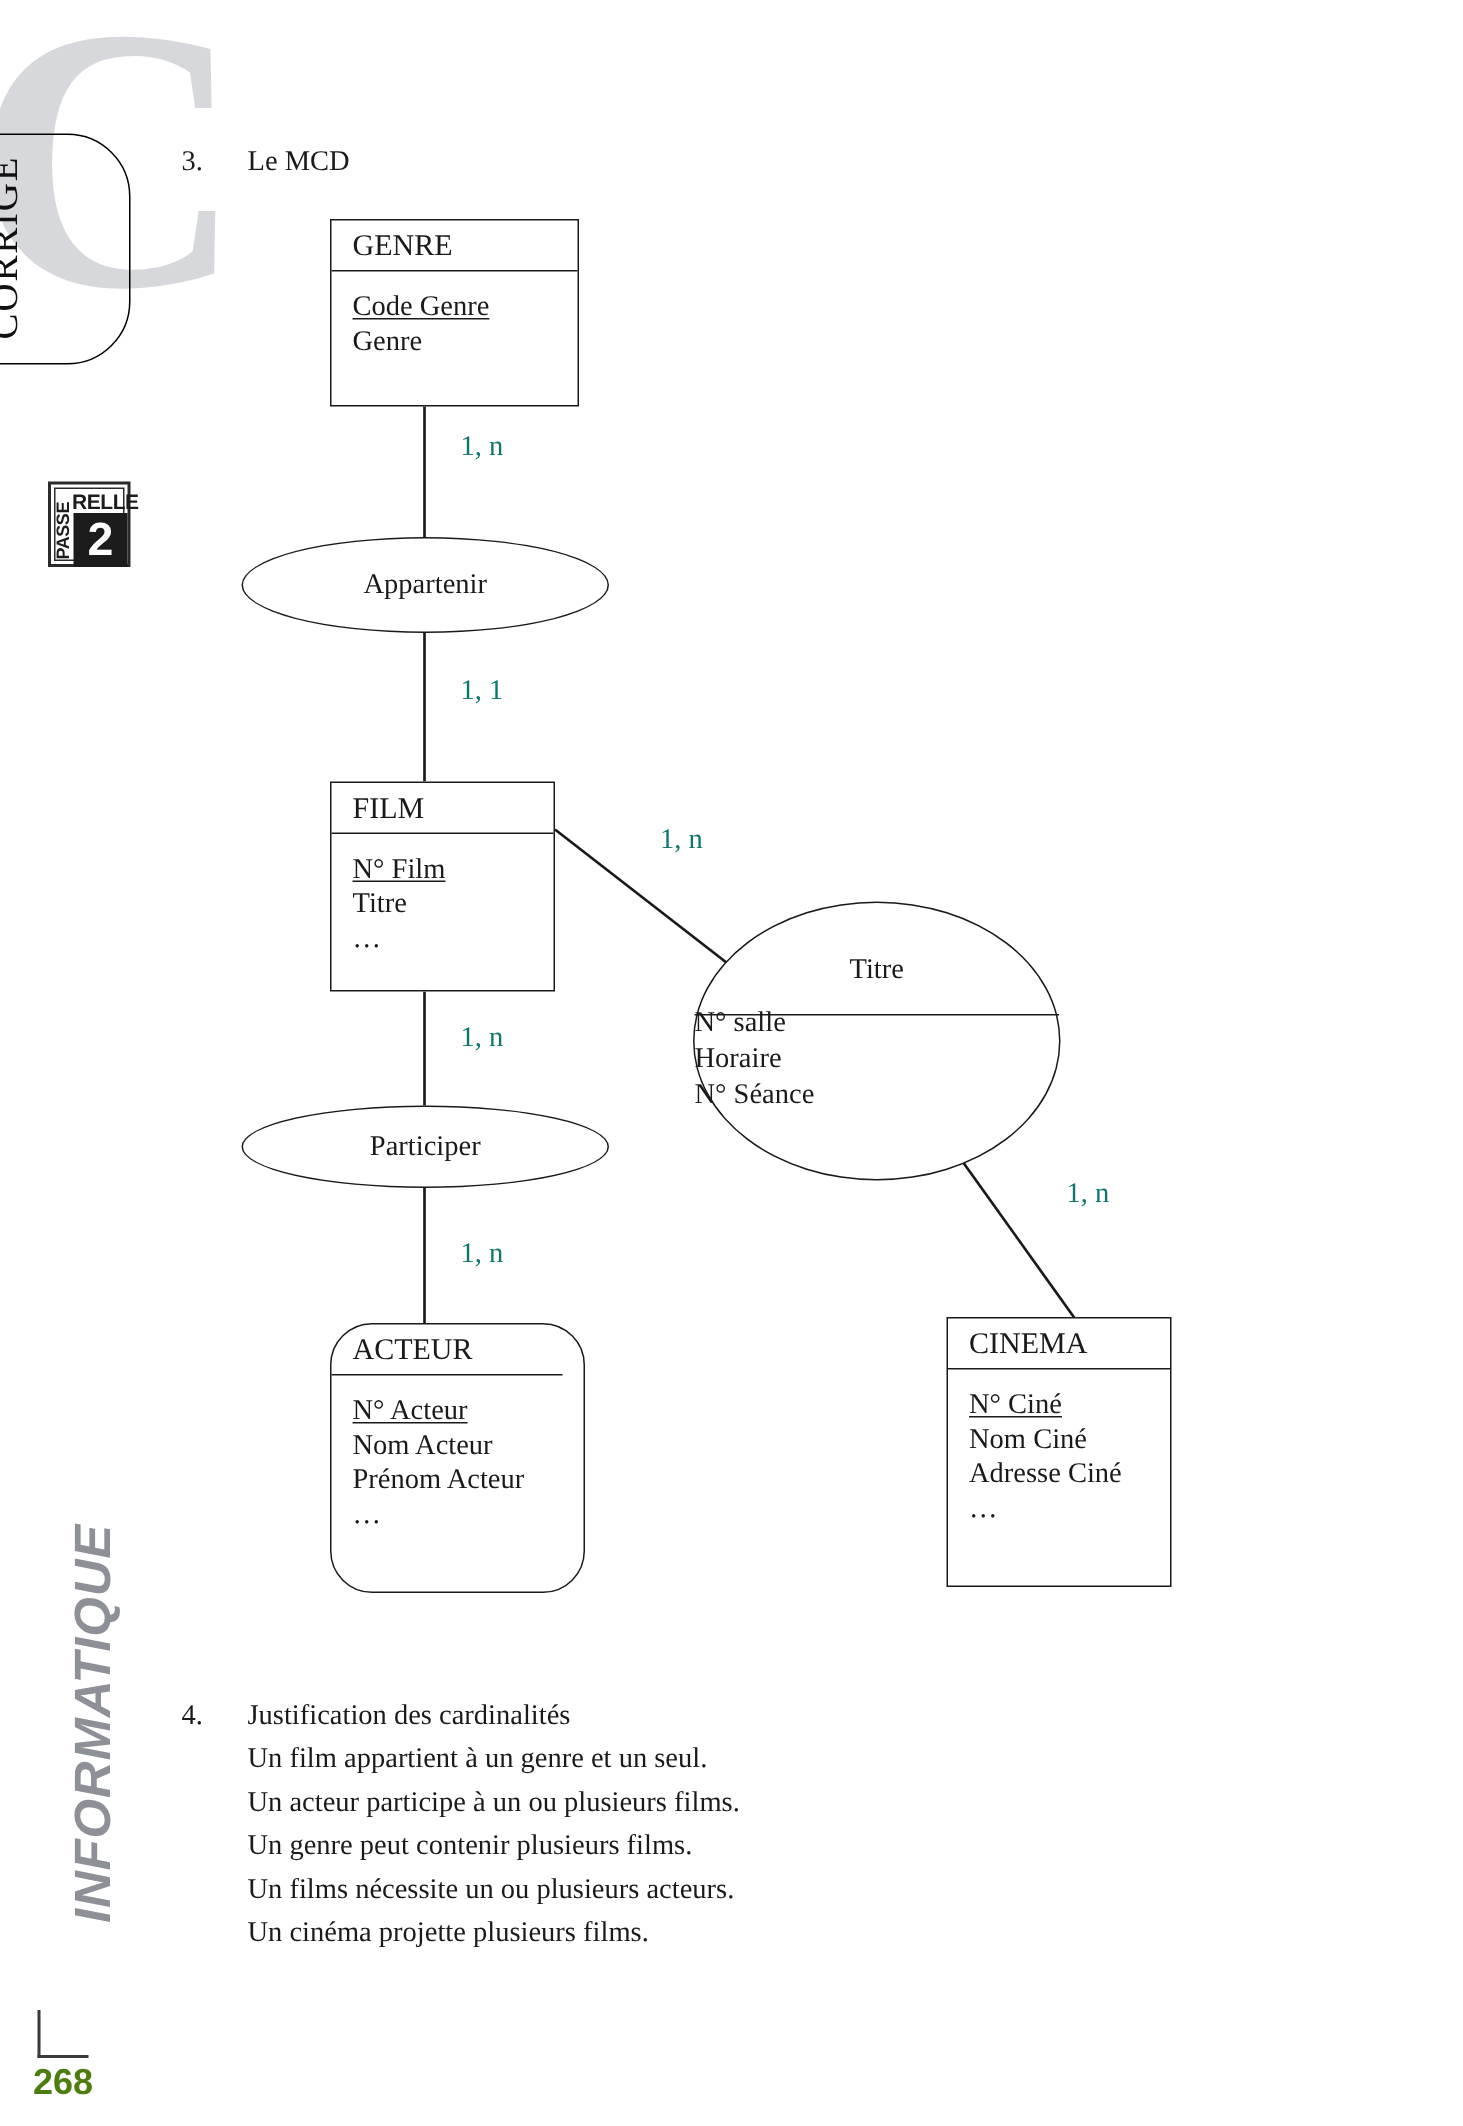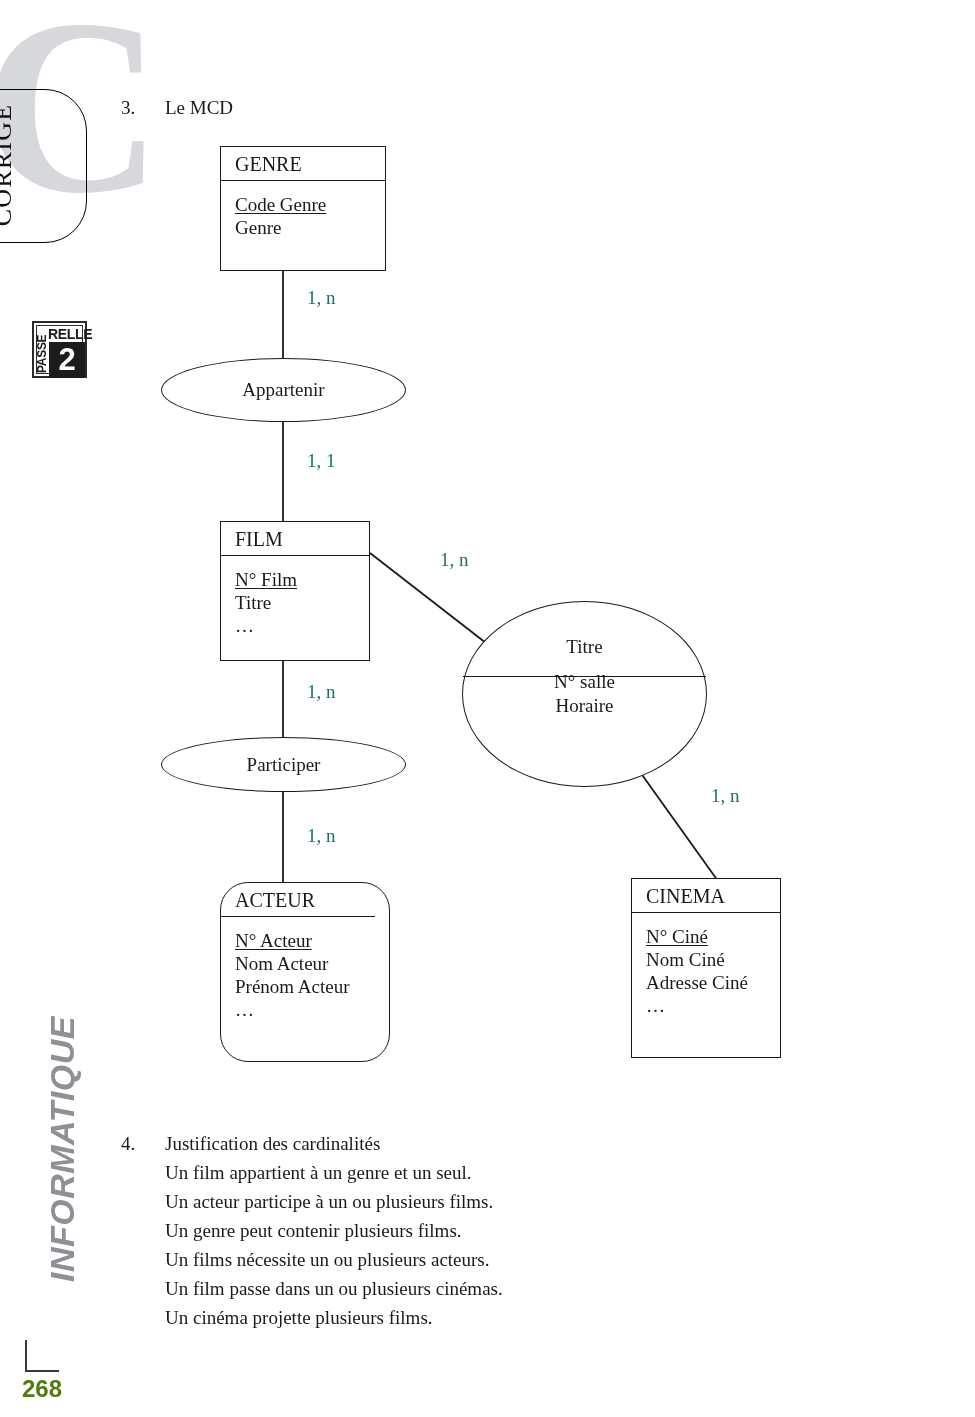--- a/index.html
+++ b/index.html
@@ -193,21 +193,21 @@
     color: #1a1a1a;
     white-space: nowrap;
   }
   .ellipse-divider {
     position: absolute;
     left: 0;
     right: 0;
     border-top: 1.6px solid #1a1a1a;
   }
   .ellipse-attrs {
-    text-align: center;
+    text-align: left;
     font-size: 19px;
     line-height: 24px;
     color: #1a1a1a;
   }
 
   .card-label {
     position: absolute;
     font-size: 19px;
     line-height: 22px;
     color: #0f766e;
@@ -318,20 +318,21 @@
     <div class="card-label" style="left:440px; top:549px;">1, n</div>
 
     <div class="card-label" style="left:307px; top:681px;">1, n</div>
 
     <div class="ellipse" style="left:462px; top:601px; width:245px; height:186px;">
       <div class="ellipse-name" style="margin-top:34px;">Titre</div>
       <div class="ellipse-divider" style="top:74px;"></div>
       <div class="ellipse-attrs" style="margin-top:12px;">
         <div>N° salle</div>
         <div>Horaire</div>
+        <div>N° Séance</div>
       </div>
     </div>
 
     <div class="ellipse" style="left:161px; top:737px; width:245px; height:55px;">
       <div class="ellipse-name" style="margin-top:16px;">Participer</div>
     </div>
 
     <div class="card-label" style="left:307px; top:825px;">1, n</div>
 
     <div class="card-label" style="left:711px; top:785px;">1, n</div>
@@ -359,21 +360,20 @@
   </div>
 
   <div class="just-block">
     <div class="just-head">
       <span class="num">4.</span><span>Justification des cardinalités</span>
     </div>
     <div class="just-line">Un film appartient à un genre et un seul.</div>
     <div class="just-line">Un acteur participe à un ou plusieurs films.</div>
     <div class="just-line">Un genre peut contenir plusieurs films.</div>
     <div class="just-line">Un films nécessite un ou plusieurs acteurs.</div>
-    <div class="just-line">Un film passe dans un ou plusieurs cinémas.</div>
     <div class="just-line">Un cinéma projette plusieurs films.</div>
   </div>
 
   <div class="subject-vertical">INFORMATIQUE</div>
   <div class="corner-mark"></div>
   <div class="page-num">268</div>
 
 </div>
 
 </body></html>

